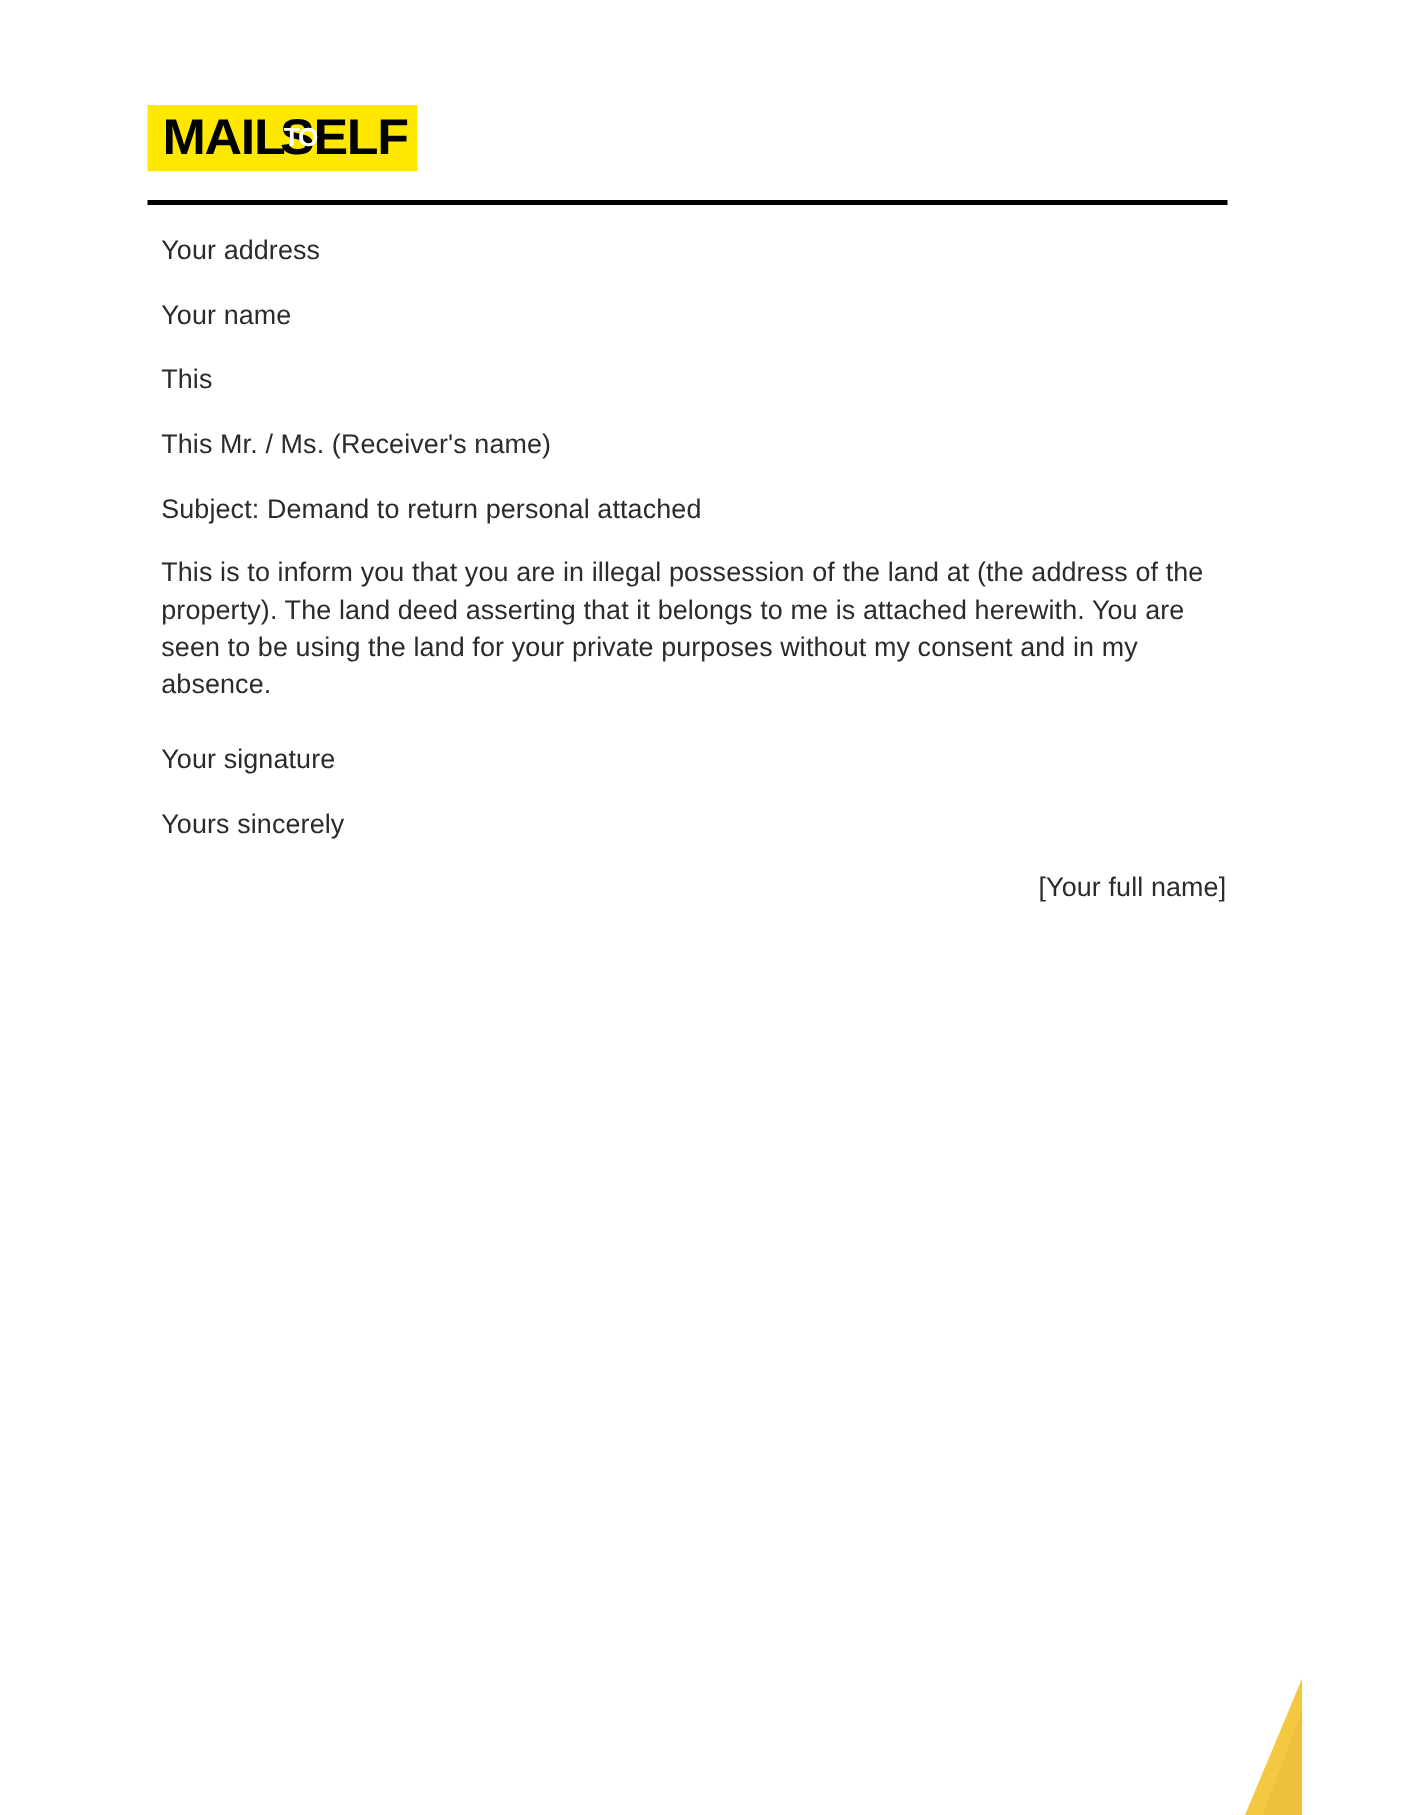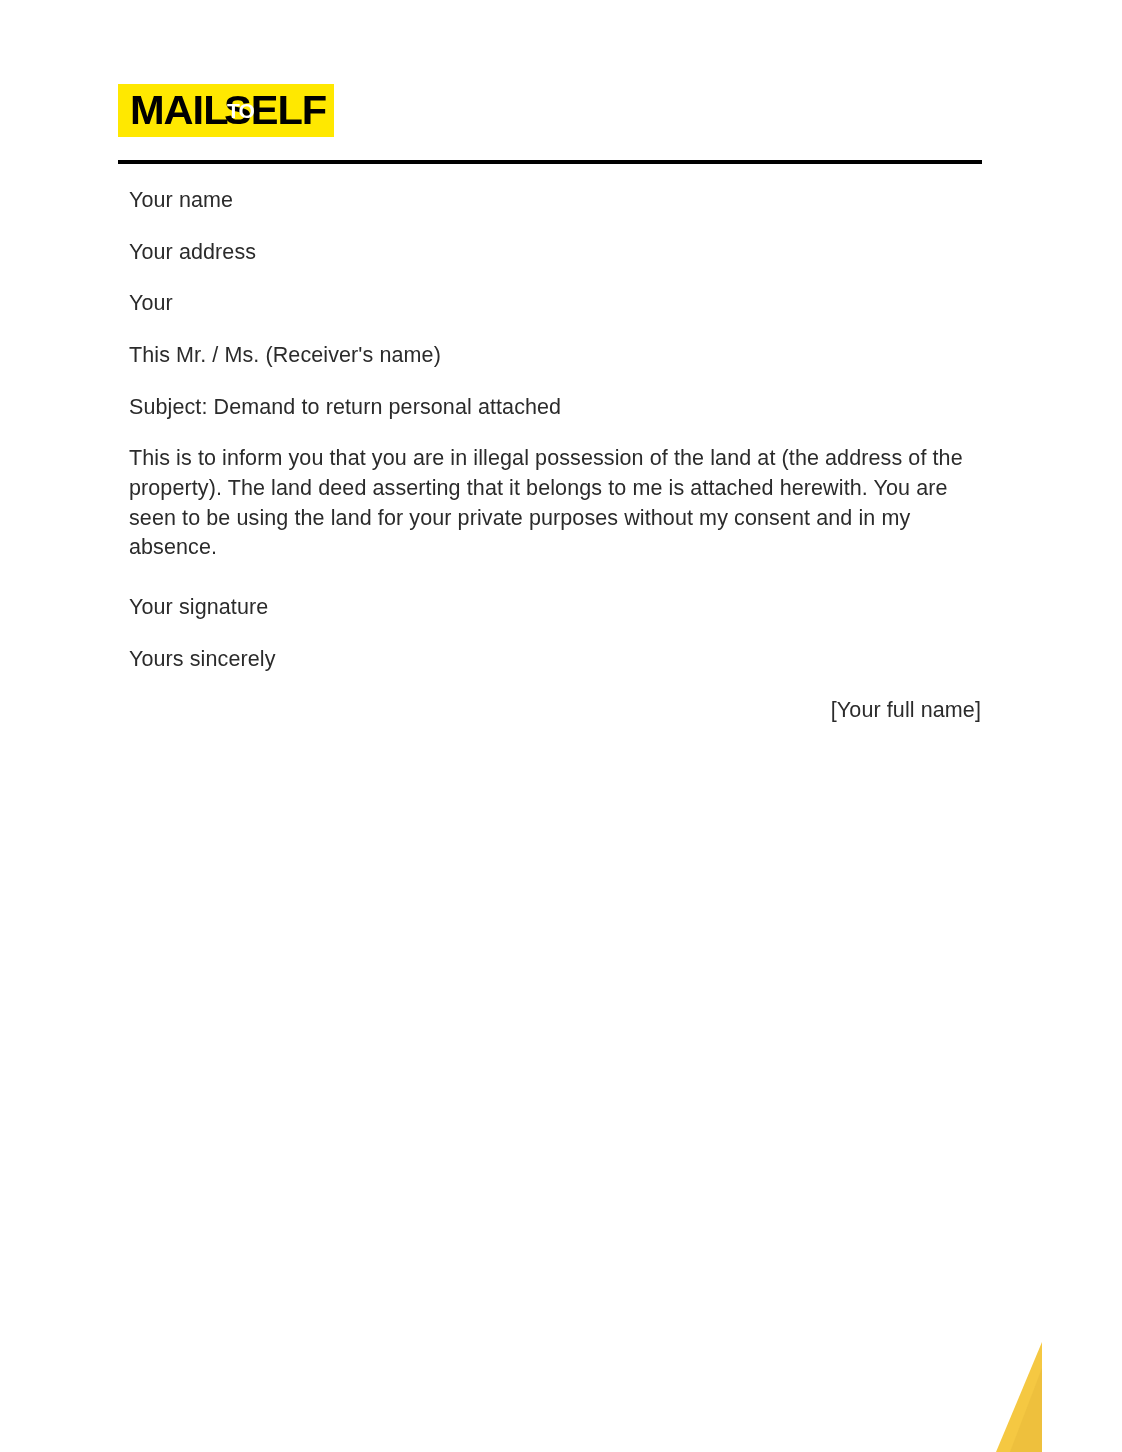--- a/index.html
+++ b/index.html
@@ -110,23 +110,23 @@
   <div class="header">
     <div class="logo">
       <span class="logo-word">MAIL</span><span class="logo-word">SELF</span>
       <span class="logo-to">TO</span>
     </div>
   </div>
 
   <div class="header-rule"></div>
 
   <div class="letter">
+    <p class="block">Your address</p>
     <p class="block">Your name</p>
-    <p class="block">Your address</p>
-    <p class="block">Your</p>
+    <p class="block">This</p>
     <p class="block">This Mr. / Ms. (Receiver's name)</p>
     <p class="block">Subject: Demand to return personal attached</p>
     <p>This is to inform you that you are in illegal possession of the land at (the address of the property). The land deed asserting that it belongs to me is attached herewith. You are seen to be using the land for your private purposes without my consent and in my absence.</p>
     <p class="block">Your signature</p>
     <p class="block">Yours sincerely</p>
     <p>[Your full name]</p>
   </div>
 
   <div class="corner-wedge">
     <svg width="46" height="110" viewBox="0 0 46 110" xmlns="http://www.w3.org/2000/svg">

